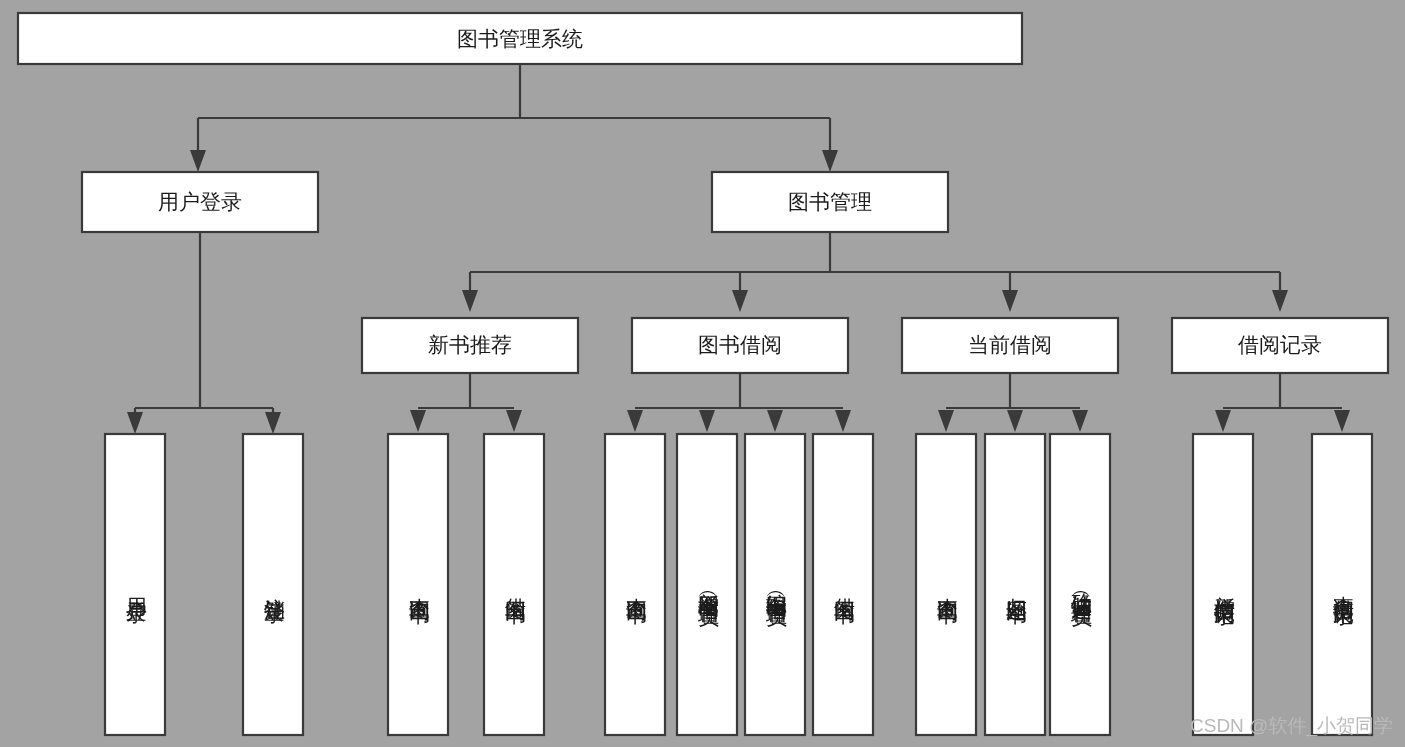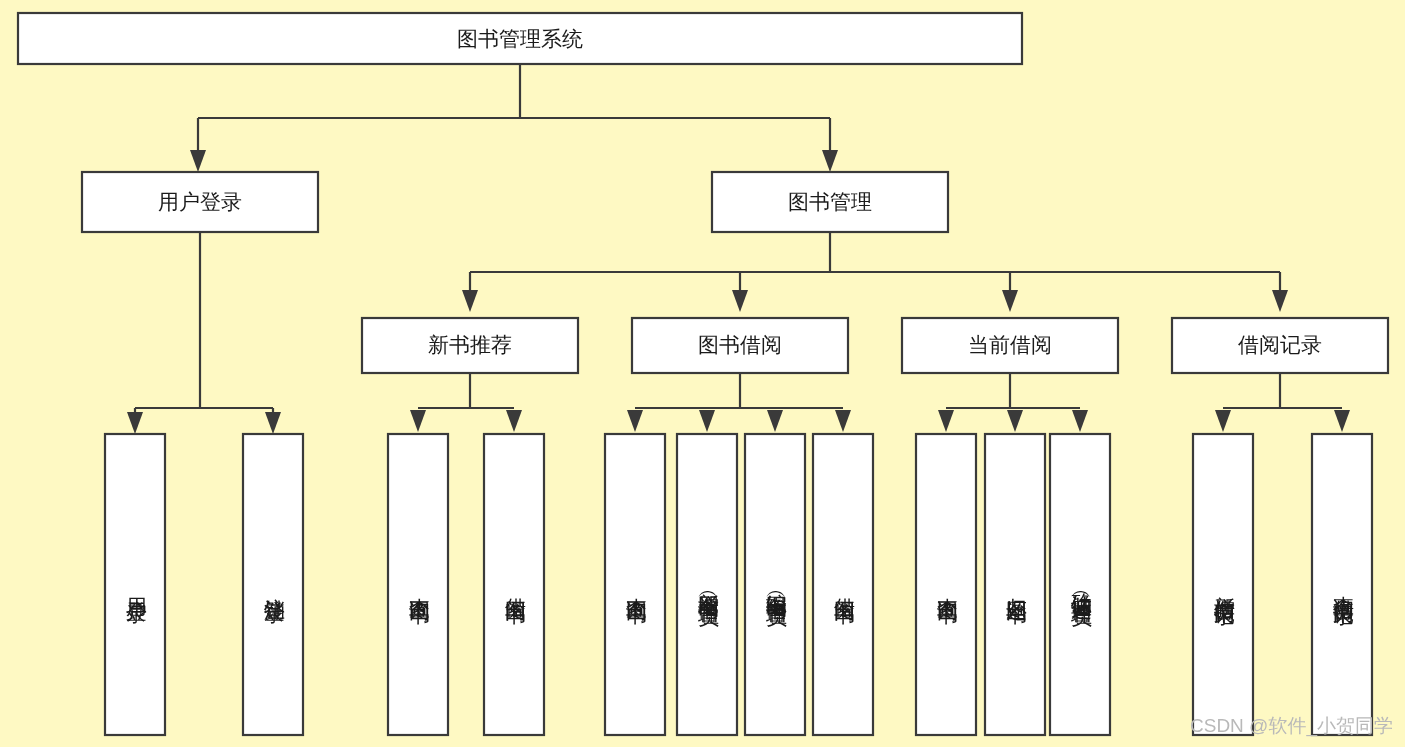--- a/index.html
+++ b/index.html
@@ -8,21 +8,21 @@
     padding: 0;
     background: #ffffff;
   }
   body {
     font-family: "Liberation Sans", "DejaVu Sans", sans-serif;
   }
   #diagram-root {
     position: relative;
     width: 1405px;
     height: 747px;
-    background: #fef9c3;
+    background: #a3a3a3;
     overflow: hidden;
   }
   svg.diagram-canvas {
     position: absolute;
     left: 0;
     top: 0;
     width: 1405px;
     height: 747px;
     display: block;
   }

